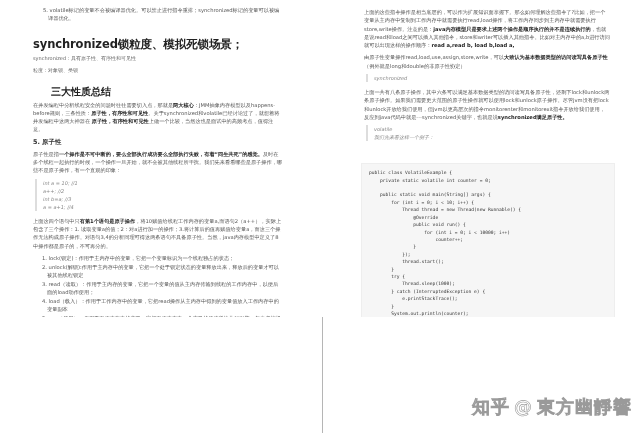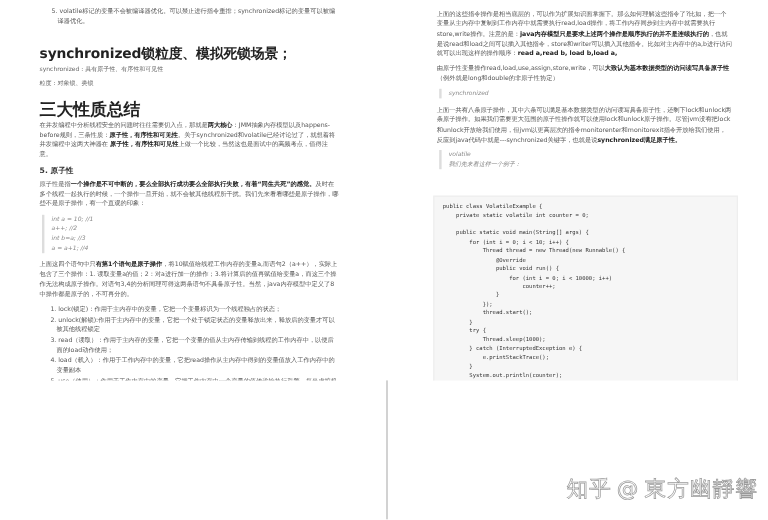--- a/index.html
+++ b/index.html
@@ -15,34 +15,34 @@
     .page-left .content { left: 33px; top: 6px; width: 250px; }
     .page-right .content { left: 44px; top: 8px; width: 246px; }
 
     .p { font-size: 5.2px; line-height: 8.3px; color: #555; margin-bottom: 4px; }
     .p b { color: #222; font-weight: bold; }
 
     .li { font-size: 5.2px; line-height: 8.3px; color: #555; padding-left: 8px; text-indent: -5px; margin-bottom: 0.4px; }
     .top-li { margin-left: 7px; margin-bottom: 14px; }
 
     .h1 { font-size: 11.5px; font-weight: bold; color: #222; line-height: 14px; margin-bottom: 4px; letter-spacing: -0.1px; }
-    .h2 { font-size: 14px; font-weight: bold; color: #222; line-height: 12px; margin-top: 12px; margin-bottom: 3px; }
+    .h2 { font-size: 10px; font-weight: bold; color: #222; line-height: 12px; margin-top: 12px; margin-bottom: 3px; margin-left: 18px; }
     .h3 { font-size: 6.4px; font-weight: bold; color: #333; line-height: 9px; margin-top: 3px; margin-bottom: 3px; }
     .small { font-size: 5px; line-height: 7px; color: #666; margin-bottom: 5px; }
 
     .blockquote { border-left: 2px solid #ddd; padding-left: 6px; margin: 4px 0 6px 2px; }
     .blockquote .line { font-size: 5px; line-height: 8px; color: #888; font-style: italic; }
 
     .code-box { background: #f6f6f6; border: 1px solid #eee; padding: 5px 7px; margin: 22px 0 6px -3px; width: 254px; }
     .code-line { font-family: "DejaVu Sans Mono", "Liberation Mono", monospace; font-size: 4.6px; line-height: 7.4px; white-space: pre; color: #333; }
 
     .ol-right { margin: 2px 0 0 10px; }
     .ol-right .li { color: #222; font-weight: bold; }
 
-    .watermark { position: absolute; left: 472px; top: 395px; font-size: 18px; color: rgba(255,255,255,0.85); letter-spacing: 1px; white-space: nowrap; -webkit-text-stroke: 0.6px #9a9a9a; font-weight: normal; }
+    .watermark { position: absolute; left: 472px; top: 395px; font-size: 18px; color: rgba(255,255,255,0.85); letter-spacing: 1px; white-space: nowrap; -webkit-text-stroke: 0.6px #9a9a9a; font-weight: bold; }
     .watermark .at { margin: 0 4px; }
   </style>
 </head>
 <body>
 
 <div class="page page-left">
   <div class="content">
     <div class="li top-li">5. volatile标记的变量不会被编译器优化。可以禁止进行指令重排；synchronized标记的变量可以被编译器优化。</div>
 
     <div class="h1">synchronized锁粒度、模拟死锁场景；</div>

